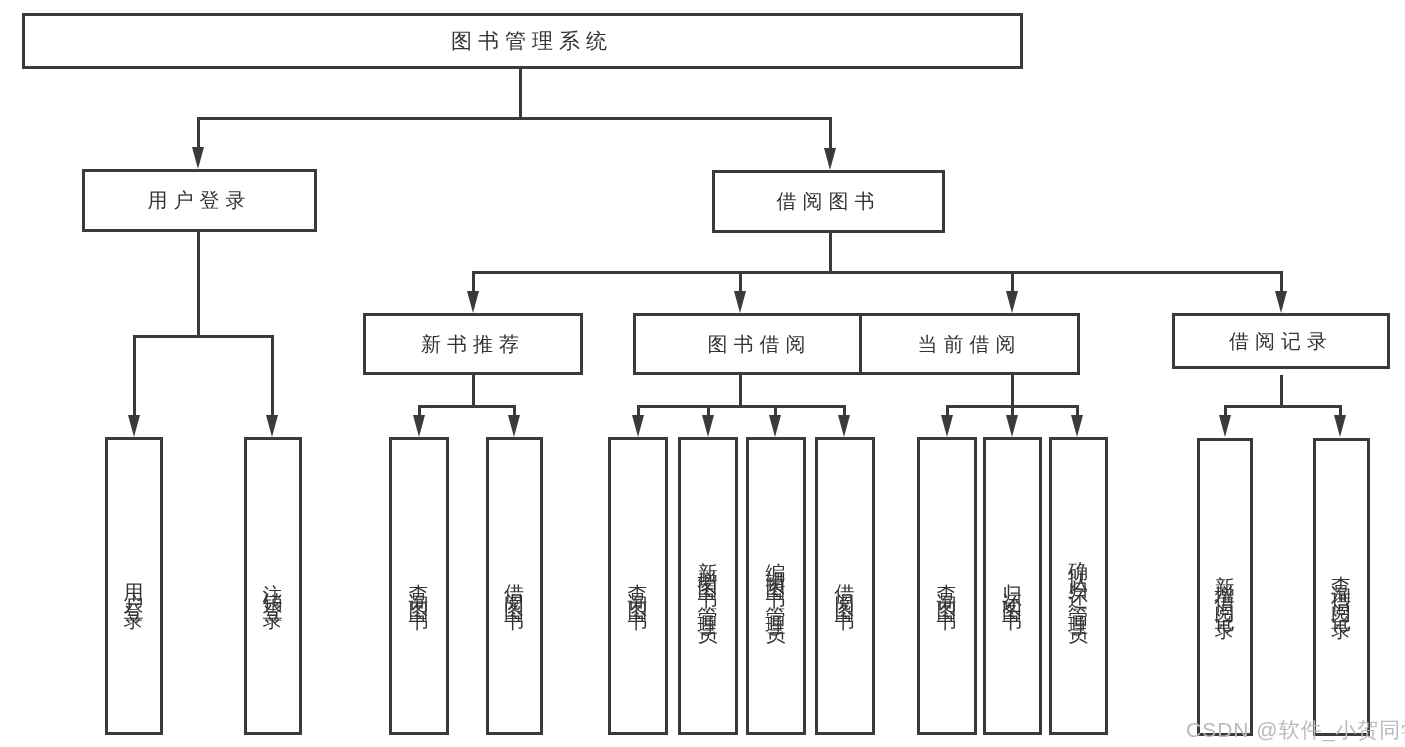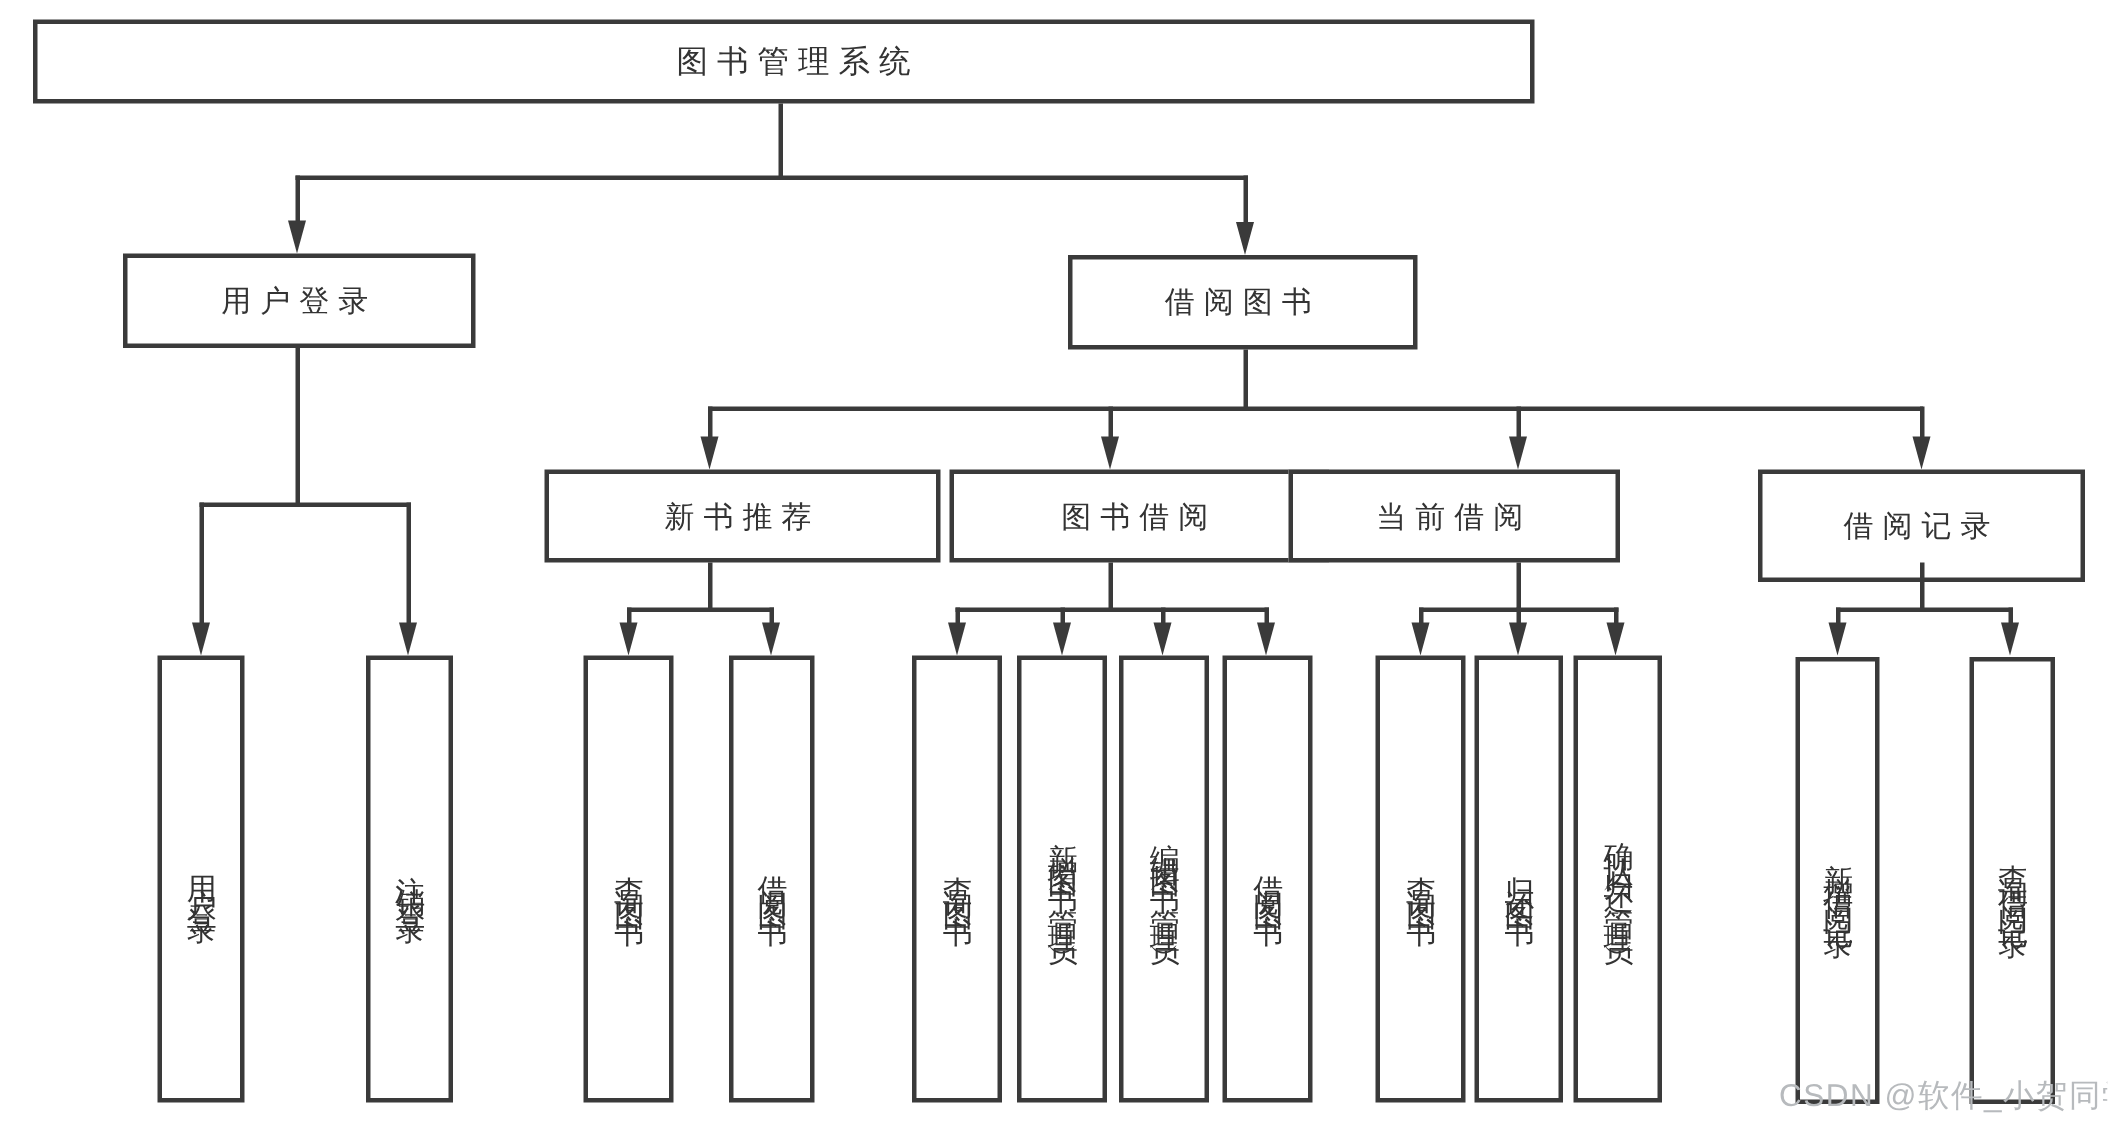--- a/index.html
+++ b/index.html
@@ -85,24 +85,24 @@
   <div class="hline" style="left:472px; top:271px; width:810px;"></div>
   <div class="vline" style="left:472px; top:271px; height:22px;"></div>
   <div class="arrow" style="left:467px; top:291px;"></div>
   <div class="vline" style="left:739px; top:271px; height:22px;"></div>
   <div class="arrow" style="left:734px; top:291px;"></div>
   <div class="vline" style="left:1011px; top:271px; height:22px;"></div>
   <div class="arrow" style="left:1006px; top:291px;"></div>
   <div class="vline" style="left:1280px; top:271px; height:22px;"></div>
   <div class="arrow" style="left:1275px; top:291px;"></div>
 
-  <div class="box" style="left:363px; top:313px; width:264px; height:62px;">新书推荐</div>
+  <div class="box" style="left:363px; top:313px; width:220px; height:62px;">新书推荐</div>
   <div class="box" style="left:633px; top:313px; width:253px; height:62px;">图书借阅</div>
   <div class="box" style="left:859px; top:313px; width:221px; height:62px;">当前借阅</div>
-  <div class="box" style="left:1172px; top:313px; width:218px; height:75px;">借阅记录</div>
+  <div class="box" style="left:1172px; top:313px; width:218px; height:56px;">借阅记录</div>
 
   <div class="vline" style="left:472px; top:375px; height:33px;"></div>
   <div class="hline" style="left:418px; top:405px; width:98px;"></div>
   <div class="vline" style="left:418px; top:405px; height:12px;"></div>
   <div class="arrow" style="left:413px; top:415px;"></div>
   <div class="vline" style="left:513px; top:405px; height:12px;"></div>
   <div class="arrow" style="left:508px; top:415px;"></div>
 
   <div class="box leaf" style="left:389px; top:437px; width:60px; height:298px;">查询图书</div>
   <div class="box leaf" style="left:486px; top:437px; width:57px; height:298px;">借阅图书</div>

